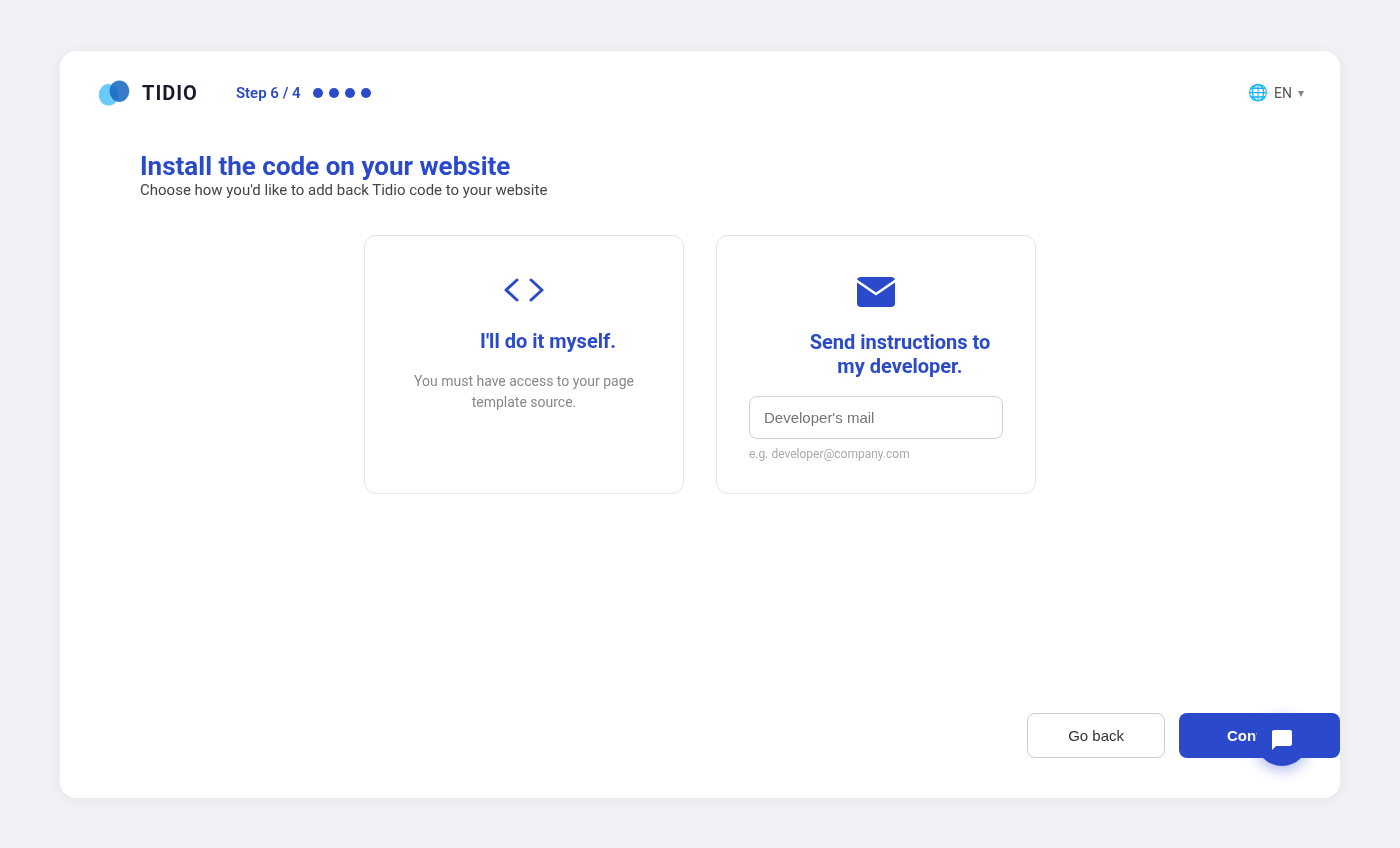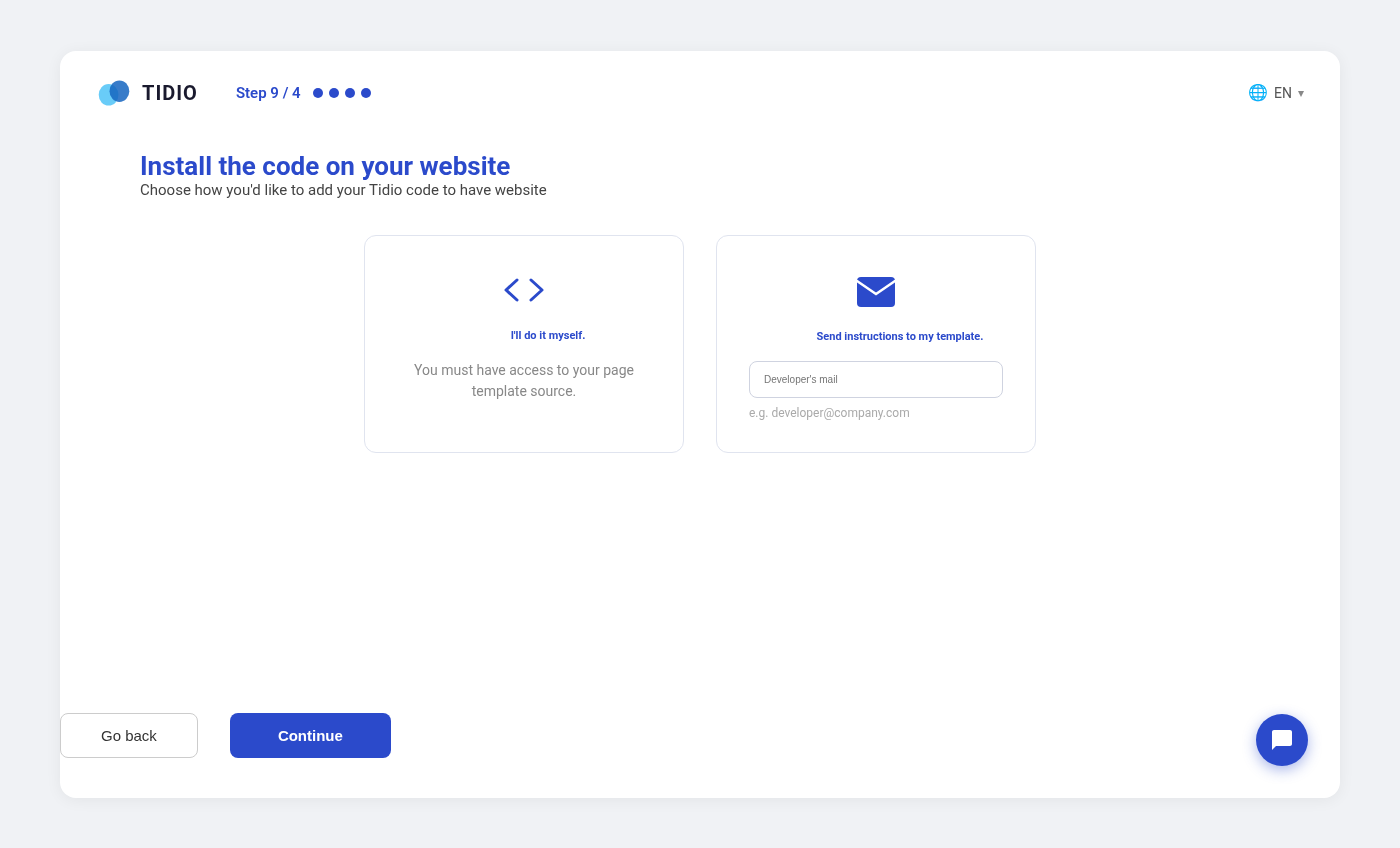--- a/index.html
+++ b/index.html
@@ -109,21 +109,21 @@
       border-radius: 12px;
       padding: 40px 32px 32px 32px;
       width: 320px;
       display: flex;
       flex-direction: column;
       align-items: center;
       gap: 18px;
       background: #fff;
     }
     .card-title {
-      font-size: 11px;
+      font-size: 20px;
       font-weight: 700;
       color: #2b4acb;
       text-align: center;
       margin-left: 48px;
     }
     .card-desc {
       font-size: 14px;
       color: #888;
       text-align: center;
       line-height: 1.5;
@@ -140,35 +140,35 @@
       font-weight: 600;
       cursor: pointer;
       transition: background 0.15s;
     }
     
     .dev-email-input {
       width: 100%;
       padding: 12px 14px;
       border: 1.5px solid #cfd3e0;
       border-radius: 8px;
-      font-size: 10px;
+      font-size: 15px;
       color: #333;
       outline: none;
     }
     .email-hint {
       font-size: 12px;
       color: #aaa;
       margin-top: -10px;
       align-self: flex-start;
     }
     
     .footer {
       display: flex;
-      justify-content: flex-start;
-      gap: 32px;
+      justify-content: flex-end;
+      gap: 14px;
       padding: 32px 0 40px 0;
     }
     .btn-goback {
       padding: 13px 40px;
       border-radius: 8px;
       border: 1.5px solid #ccc;
       background: #fff;
       font-size: 15px;
       color: #333;
       cursor: pointer;
@@ -211,40 +211,40 @@
       <div class="logo-area">
 
         <svg class="logo-icon" viewBox="0 0 40 40" fill="none" xmlns="http://www.w3.org/2000/svg">
           <ellipse cx="14" cy="22" rx="11" ry="12" fill="#4FC3F7" opacity="0.85"></ellipse>
           <ellipse cx="26" cy="18" rx="11" ry="12" fill="#1565C0" opacity="0.85"></ellipse>
         </svg>
         <span class="logo-text">TIDIO</span>
       </div>
       <div class="step-info">
         <span class="step-text">
-          <span>Step 9</span>&nbsp;<span>/ 4</span>
+          <span>Step 6</span>&nbsp;<span>/ 4</span>
         </span>
         <div class="step-dots">
           <div class="dot"></div>
           <div class="dot"></div>
           <div class="dot"></div>
           <div class="dot"></div>
         </div>
       </div>
     </div>
     <div class="lang-selector">
       <span class="lang-globe">🌐</span>
       <span>EN</span>
       <span style="font-size:12px;color:#888;">▾</span>
     </div>
   </div>
 
   <div class="content">
     <h1 class="page-title">Install the code on your website</h1>
-    <p class="page-subtitle">Choose how you'd like to add your Tidio code to have website</p>
+    <p class="page-subtitle">Choose how you'd like to add back Tidio code to your website</p>
 
     <div class="cards-row">
 
       <div class="option-card">
 
         <div style="color:#2b4acb;font-size:28px;font-weight:700;">
           <svg width="40" height="28" viewBox="0 0 40 28" fill="none" xmlns="http://www.w3.org/2000/svg">
             <path d="M13 4L2 14L13 24" stroke="#2b4acb" stroke-width="3" stroke-linecap="round" stroke-linejoin="round"></path>
             <path d="M27 4L38 14L27 24" stroke="#2b4acb" stroke-width="3" stroke-linecap="round" stroke-linejoin="round"></path>
           </svg>
@@ -255,21 +255,21 @@
       </div>
 
       <div class="option-card">
 
         <div>
           <svg width="40" height="32" viewBox="0 0 40 32" fill="none" xmlns="http://www.w3.org/2000/svg">
             <rect x="1" y="1" width="38" height="30" rx="4" fill="#2b4acb"></rect>
             <path d="M1 5L20 18L39 5" stroke="white" stroke-width="2.5" stroke-linecap="round"></path>
           </svg>
         </div>
-        <div class="card-title">Send instructions to my template.</div>
+        <div class="card-title">Send instructions to my developer.</div>
         <input class="dev-email-input" type="email" placeholder="Developer's mail" style="">
         <div class="email-hint">e.g. developer@company.com</div>
       </div>
     </div>
   </div>
 
   <div class="footer">
     <button class="btn-goback">Go back</button>
     <button class="btn-continue">Continue</button>
   </div>

